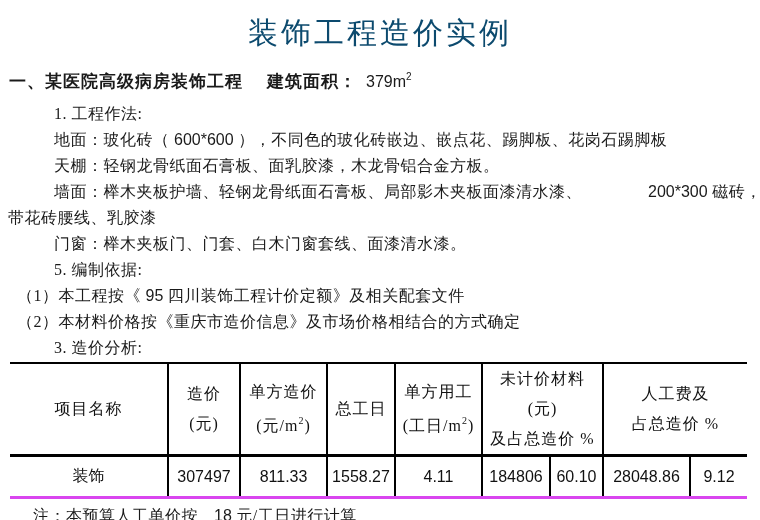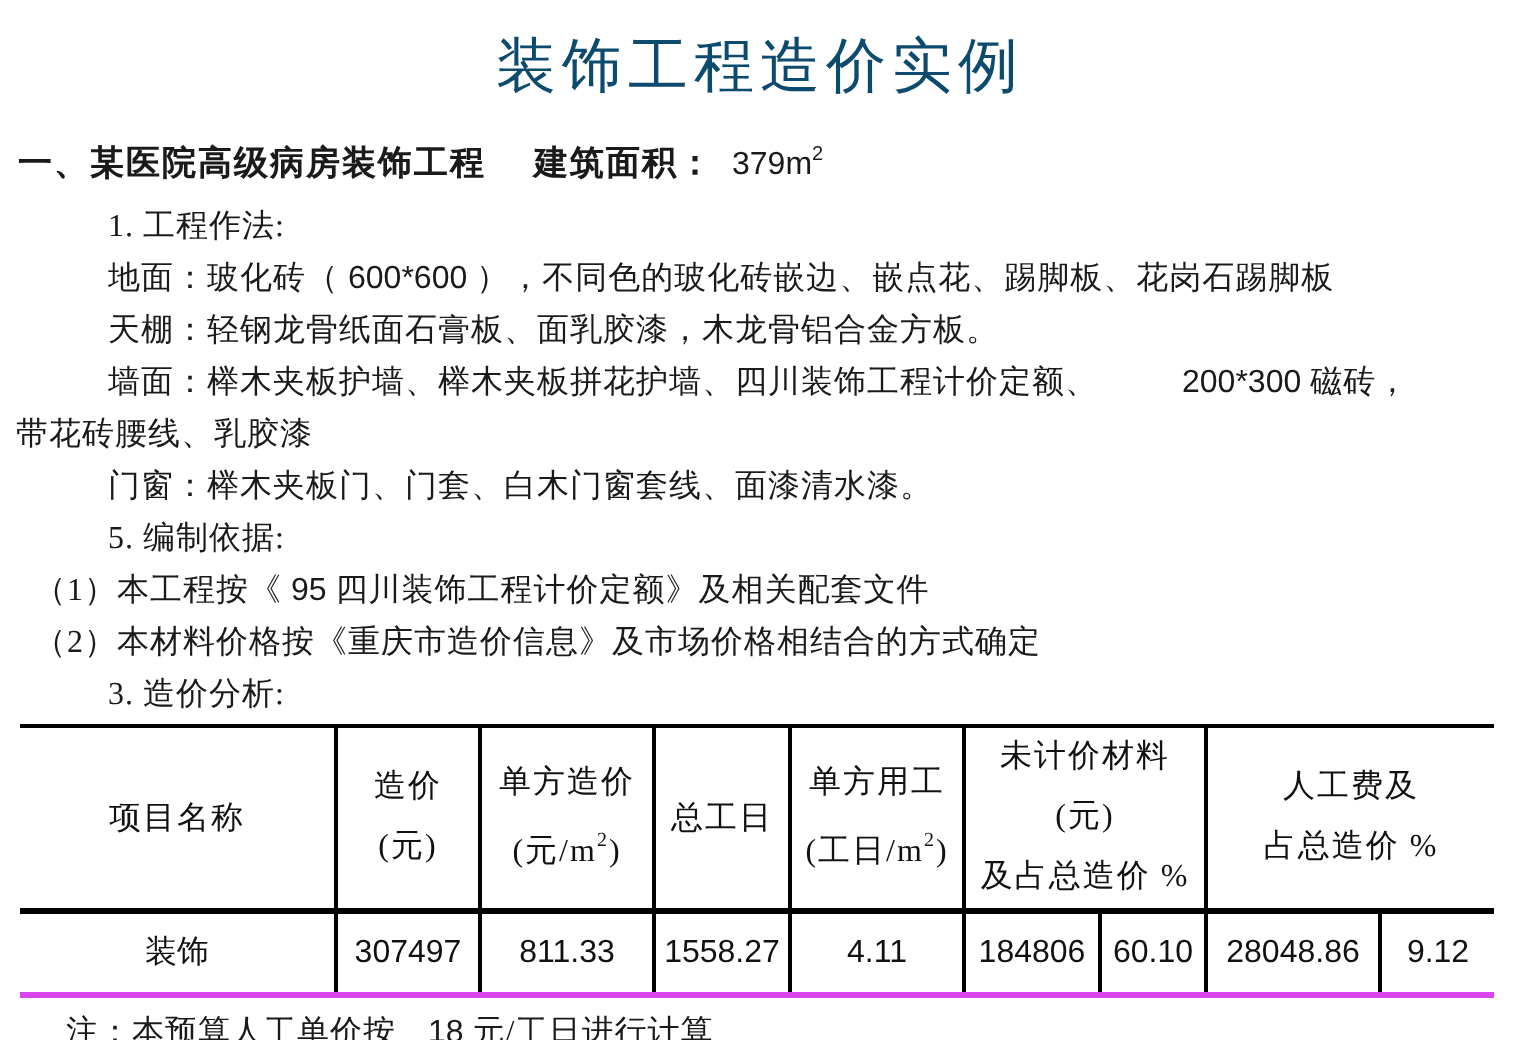--- a/index.html
+++ b/index.html
@@ -36,21 +36,21 @@
   .content { margin-top: 8px; }
   .content p {
     margin: 0; font-size: 16px; line-height: 26px;
     letter-spacing: 0.5px; white-space: nowrap;
   }
   .indent-a { padding-left: 54px; }  
   .indent-b { padding-left: 8px; }   
   .indent-c { padding-left: 17px; }  
 
   .num { font-family: "Liberation Sans", sans-serif; letter-spacing: 0; }
-  .gap-wall { margin-left: 42px; }
+  .gap-wall { margin-left: 66px; }
   .gap-note { margin-left: 16px; }
 
   table.cost {
     border-collapse: collapse; table-layout: fixed;
     width: 737px; margin: 1px 0 0 10px;
   }
   table.cost th, table.cost td {
     border: 2px solid #000;
     padding: 0; text-align: center; vertical-align: middle;
     font-weight: normal; font-size: 16px; color: #111;
@@ -79,21 +79,21 @@
   <h1 class="doc-title">装饰工程造价实例</h1>
 
   <div class="section-heading">
     <span>一、某医院高级病房装饰工程</span><span class="area-label">建筑面积：</span><span class="area-value"><span>379m</span><sup>2</sup></span>
   </div>
 
   <div class="content">
     <p class="indent-a">1. 工程作法:</p>
     <p class="indent-a"><span>地面：玻化砖（ </span><span class="num">600*600</span><span> ），不同色的玻化砖嵌边、嵌点花、踢脚板、花岗石踢脚板</span></p>
     <p class="indent-a">天棚：轻钢龙骨纸面石膏板、面乳胶漆，木龙骨铝合金方板。</p>
-    <p class="indent-a"><span>墙面：榉木夹板护墙、榉木夹板拼花护墙、四川装饰工程计价定额、</span><span class="num gap-wall">200*300</span><span> 磁砖，</span></p>
+    <p class="indent-a"><span>墙面：榉木夹板护墙、轻钢龙骨纸面石膏板、局部影木夹板面漆清水漆、</span><span class="num gap-wall">200*300</span><span> 磁砖，</span></p>
     <p class="indent-b">带花砖腰线、乳胶漆</p>
     <p class="indent-a">门窗：榉木夹板门、门套、白木门窗套线、面漆清水漆。</p>
     <p class="indent-a">5. 编制依据:</p>
     <p class="indent-c"><span>（1）本工程按《 </span><span class="num">95</span><span> 四川装饰工程计价定额》及相关配套文件</span></p>
     <p class="indent-c">（2）本材料价格按《重庆市造价信息》及市场价格相结合的方式确定</p>
     <p class="indent-a">3. 造价分析:</p>
   </div>
 
   <table class="cost">
     <colgroup>

